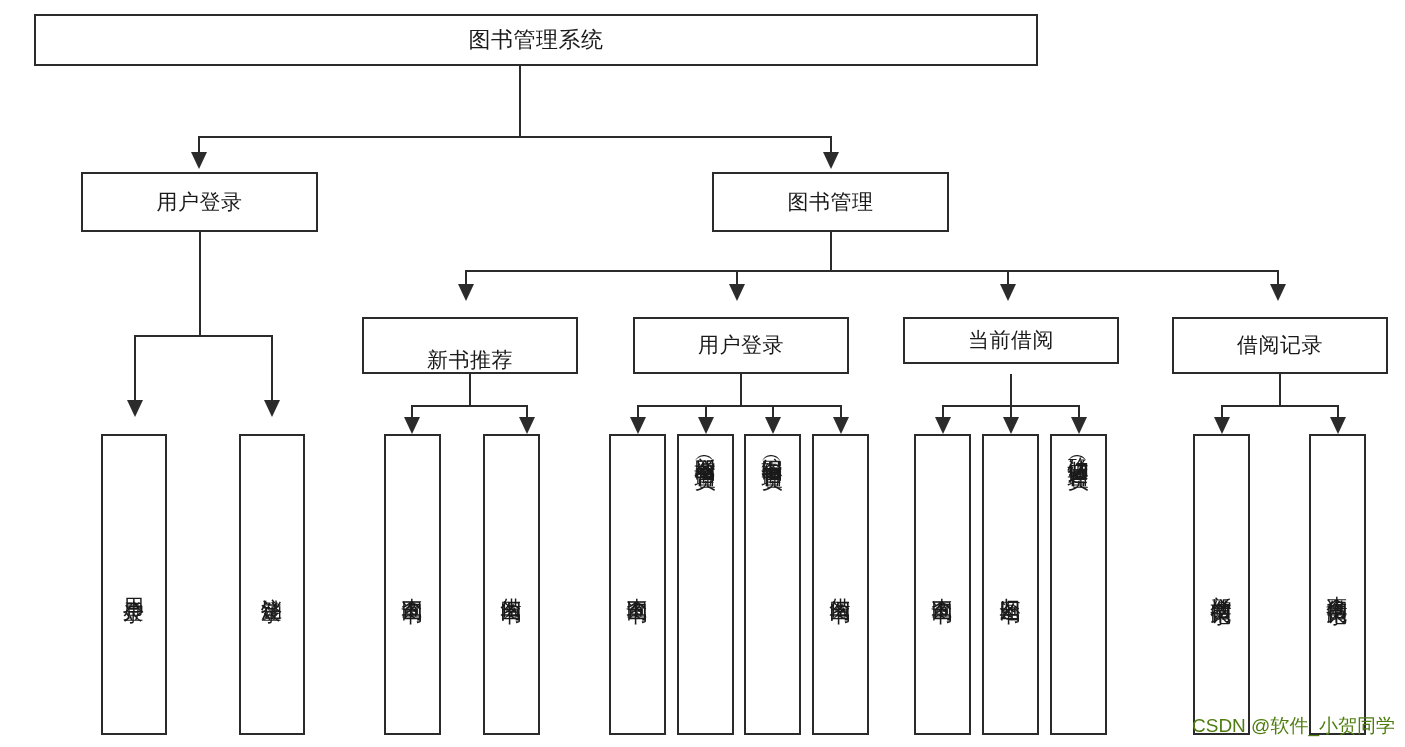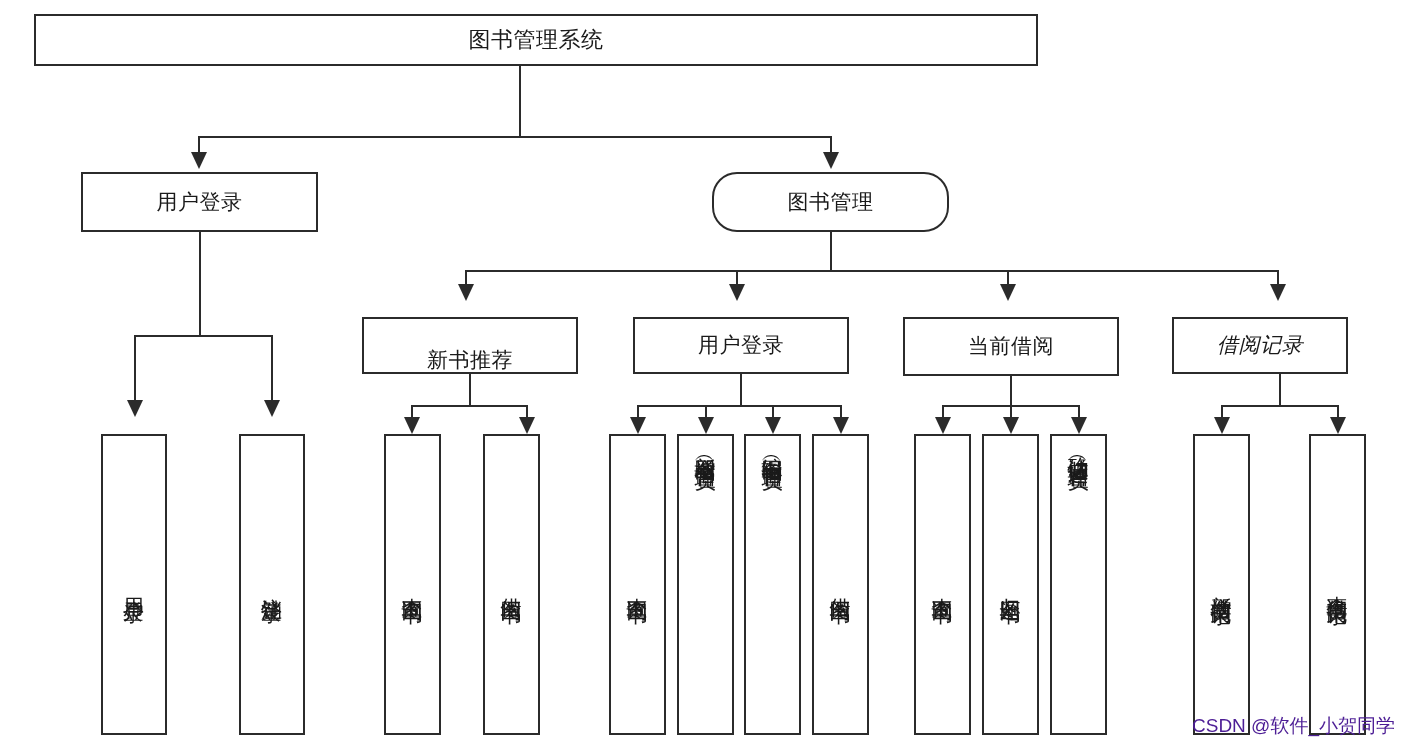--- a/index.html
+++ b/index.html
@@ -76,21 +76,21 @@
     width: 0;
     height: 0;
     border-left: 8px solid transparent;
     border-right: 8px solid transparent;
     border-top: 17px solid #2b2b2b;
   }
   
   #watermark {
     position: absolute;
     font-size: 19px;
-    color: #4c1d95;
+    color: #4d7c0f;
     white-space: nowrap;
     user-select: none;
     font-family: "Liberation Sans", "DejaVu Sans", sans-serif;
   }
 </style>
 </head>
 <body>
 
 <div id="canvas">
 
@@ -105,21 +105,21 @@
   <div class="vline" style="left:198px; top:136px; height:18px;"></div>
   <div class="arrow" style="left:191px; top:152px;"></div>
 
   <div class="vline" style="left:830px; top:136px; height:18px;"></div>
   <div class="arrow" style="left:823px; top:152px;"></div>
 
   <div class="node horiz" style="left:81px; top:172px; width:237px; height:60px;">
     <span class="label">用户登录</span>
   </div>
 
-  <div class="node horiz" style="left:712px; top:172px; width:237px; height:60px;border-radius:25px;">
+  <div class="node horiz" style="left:712px; top:172px; width:237px; height:60px;">
     <span class="label">图书管理</span>
   </div>
 
   <div class="vline" style="left:199px; top:232px; height:104px;"></div>
   <div class="hline" style="left:134px; top:335px; width:138px;"></div>
   <div class="vline" style="left:134px; top:335px; height:67px;"></div>
   <div class="arrow" style="left:127px; top:400px;"></div>
   <div class="vline" style="left:271px; top:335px; height:67px;"></div>
   <div class="arrow" style="left:264px; top:400px;"></div>
 
@@ -139,25 +139,25 @@
   <div class="arrow" style="left:1270px; top:284px;"></div>
 
   <div class="node horiz" style="left:362px; top:317px; width:216px; height:57px;align-items:flex-end;">
     <span class="label">新书推荐</span>
   </div>
 
   <div class="node horiz" style="left:633px; top:317px; width:216px; height:57px;">
     <span class="label">用户登录</span>
   </div>
 
-  <div class="node horiz" style="left:903px; top:317px; width:216px; height:59px;">
+  <div class="node horiz" style="left:903px; top:317px; width:216px; height:47px;">
     <span class="label">当前借阅</span>
   </div>
 
-  <div class="node horiz" style="left:1172px; top:317px; width:176px; height:57px;font-style:italic;">
+  <div class="node horiz" style="left:1172px; top:317px; width:216px; height:57px;">
     <span class="label">借阅记录</span>
   </div>
 
   <div class="vline" style="left:469px; top:374px; height:32px;"></div>
   <div class="hline" style="left:411px; top:405px; width:116px;"></div>
   <div class="vline" style="left:411px; top:405px; height:14px;"></div>
   <div class="arrow" style="left:404px; top:417px;"></div>
   <div class="vline" style="left:526px; top:405px; height:14px;"></div>
   <div class="arrow" style="left:519px; top:417px;"></div>
 

